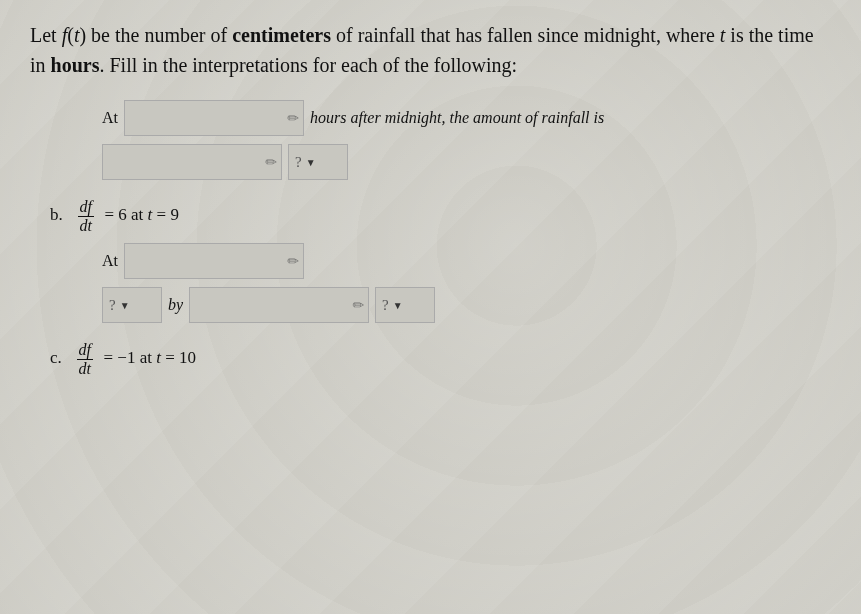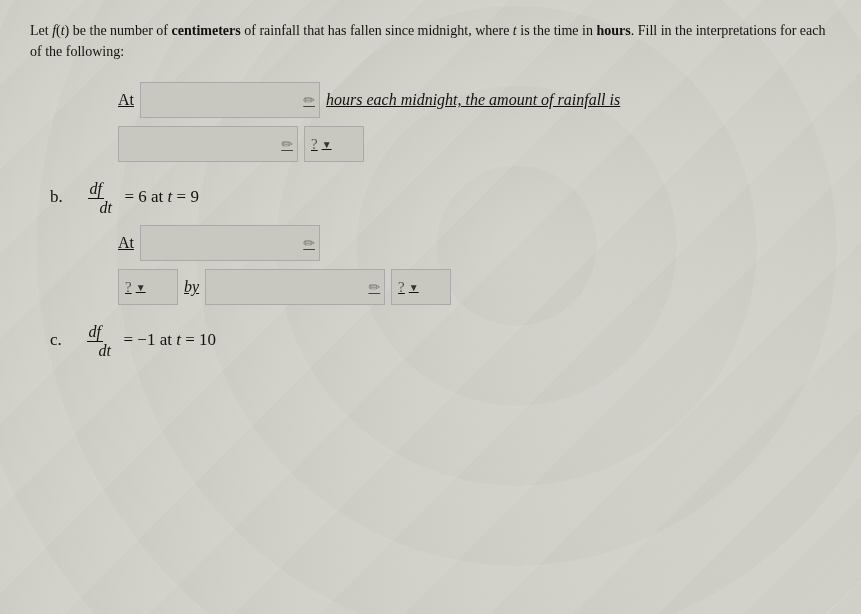--- a/index.html
+++ b/index.html
@@ -9,21 +9,21 @@
       background: #d0cfc8;
       background-image: repeating-radial-gradient(circle at 60% 40%, rgba(255,255,255,0.08) 0px, transparent 80px),
                         repeating-linear-gradient(135deg, rgba(200,198,190,0.4) 0px, transparent 60px);
       width: 861px;
       min-height: 614px;
       padding: 20px 30px;
       color: #111;
     }
 
     .problem-text {
-      font-size: 14px;
+      font-size: 20px;
       line-height: 1.5;
       margin-bottom: 20px;
     }
 
     .sub-problem {
       margin-left: 20px;
       margin-bottom: 18px;
     }
 
     .sub-label {
@@ -34,21 +34,21 @@
     .fraction {
       display: inline-flex;
       flex-direction: column;
       align-items: center;
       vertical-align: middle;
       font-size: 16px;
       margin: 0 2px;
       text-align: right;
     }
     .fraction .num { border-bottom: 1.5px solid #111; padding: 0 2px; }
-    .fraction .den { padding: 0 2px; margin-left: 20px; }
+    .fraction .den { padding: 0 2px; }
 
     .row {
       display: flex;
       align-items: center;
       gap: 6px;
       margin-bottom: 8px;
       flex-wrap: wrap;
     }
 
     .input-box {
@@ -100,22 +100,21 @@
       font-size: 15px;
       color: #555;
     }
 
     .by-text {
       font-size: 16px;
       font-style: italic;
     }
 
     .indent {
-      margin-left: 68px;
-      text-decoration: underline;
+      margin-left: 52px;
     }
 
     .problem-c {
       margin-left: 20px;
       margin-top: 8px;
     }
   </style>
 </head>
 <body>
 
@@ -124,21 +123,21 @@
   where <em>t</em> is the time in <strong>hours</strong>. Fill in the interpretations for each of the following:
 </div>
 
 <div class="sub-problem">
 
   <div class="row indent">
     <span class="static-text-normal">At</span>
     <div class="input-box">
       <span class="pencil-icon">✏</span>
     </div>
-    <span class="static-text">hours each midnight, the amount of rainfall is</span>
+    <span class="static-text">hours after midnight, the amount of rainfall is</span>
   </div>
 
   <div class="row indent">
     <div class="input-box">
       <span class="pencil-icon">✏</span>
     </div>
     <div class="dropdown">
       <span class="question-mark">?</span>
       <span class="dropdown-arrow">▼</span>
     </div>

